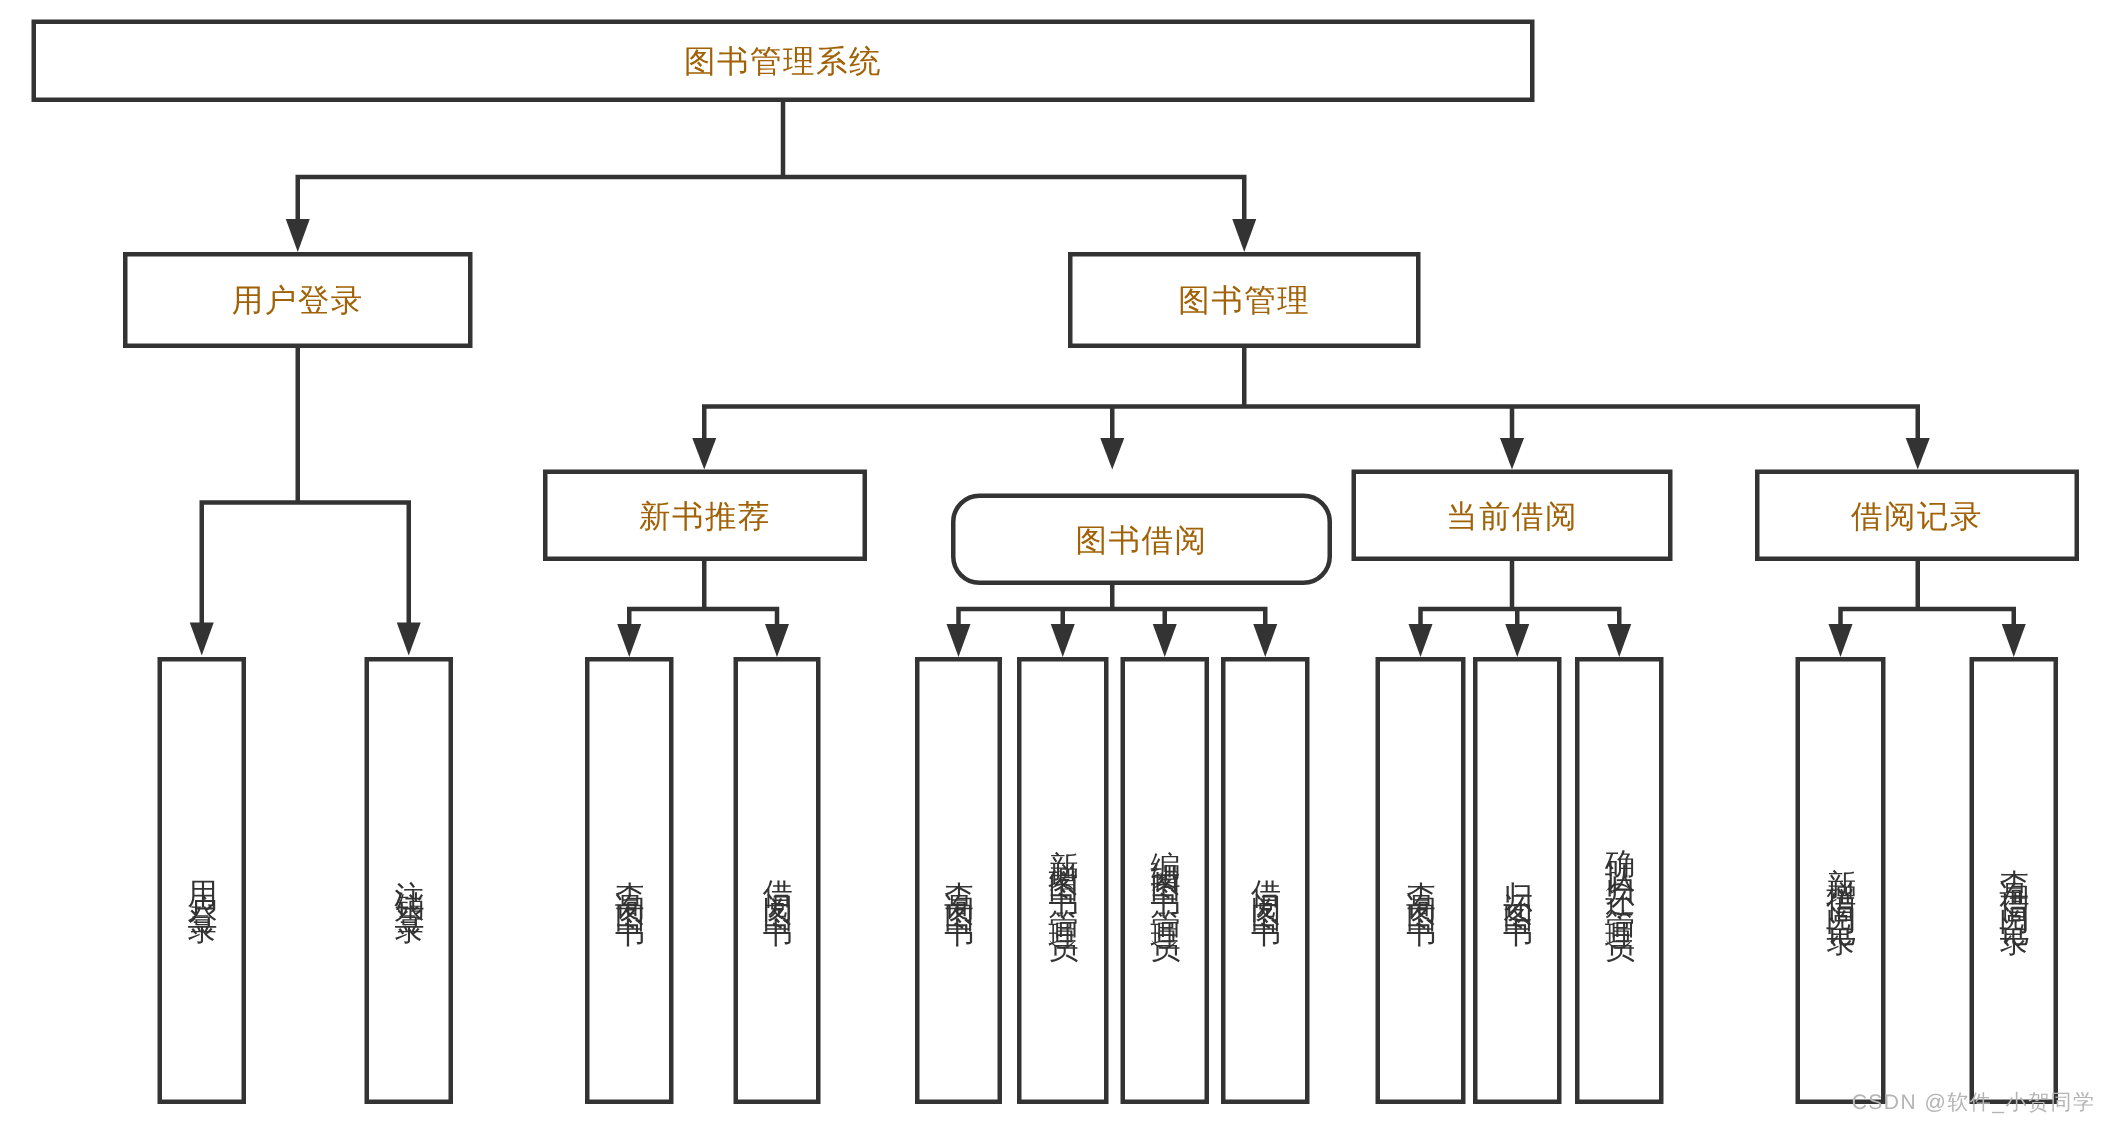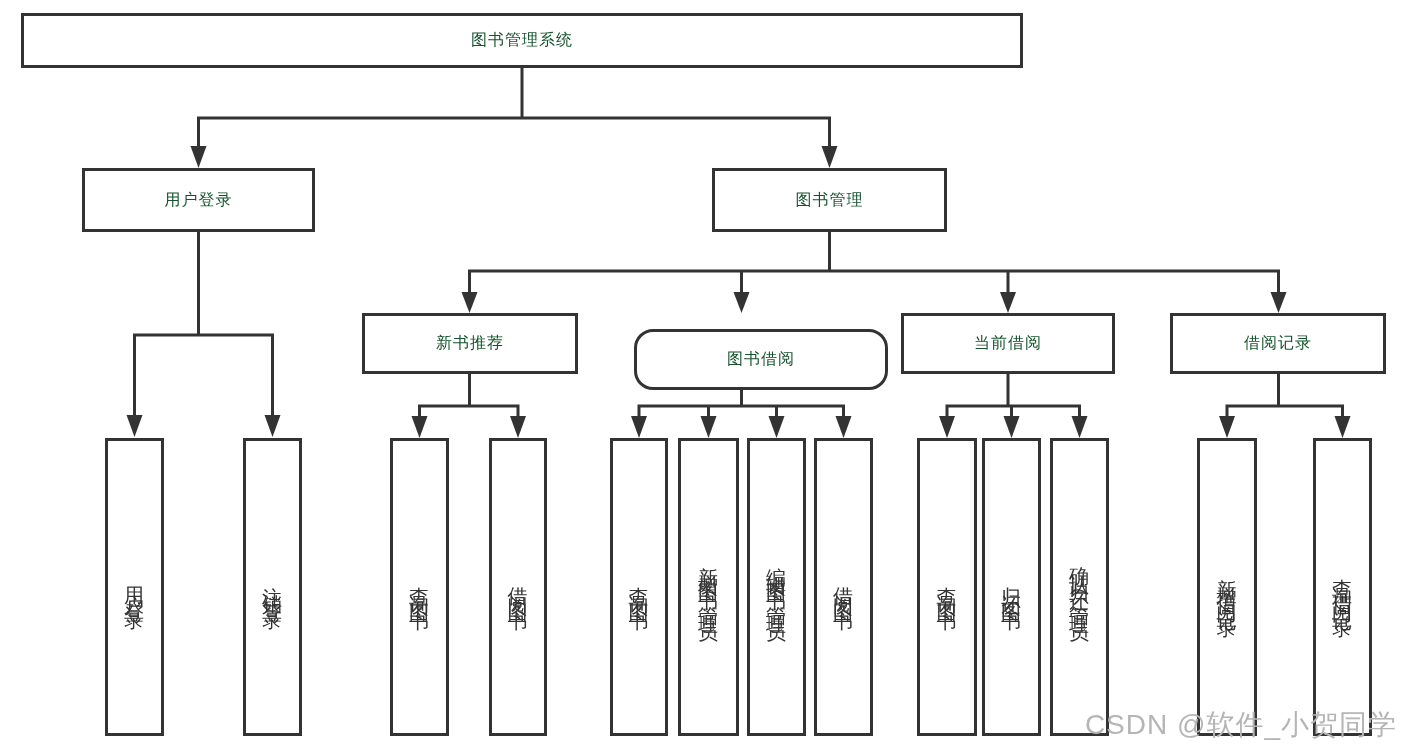--- a/index.html
+++ b/index.html
@@ -5,21 +5,21 @@
   html,body{margin:0;padding:0;background:#ffffff;}
   #canvas{
     position:relative;width:1405px;height:747px;background:#ffffff;overflow:hidden;
     font-family:"Liberation Sans","DejaVu Sans",sans-serif;color:#333333;
   }
   #edges{position:absolute;left:0;top:0;width:1405px;height:747px;z-index:1;}
   .box{
     position:absolute;background:#ffffff;border:3px solid #333333;box-sizing:border-box;
     display:flex;align-items:center;justify-content:center;z-index:2;
   }
-  .hlabel{font-size:16px;letter-spacing:1px;color:#14532d;white-space:nowrap;font-family:Liberation Serif, serif;}
+  .hlabel{font-size:21px;letter-spacing:1px;color:#a16207;white-space:nowrap;font-family:Liberation Serif, serif;}
   .leaf span{
     writing-mode:vertical-rl;text-orientation:mixed;
     font-size:20px;line-height:1;letter-spacing:8px;color:#333333;
   }
   
   .n-root {left:21px;  top:13px;  width:1002px;height:55px;}
   .n-l2a  {left:82px;  top:168px; width:233px; height:64px;}
   .n-l2b  {left:712px; top:168px; width:235px; height:64px;}
   .n-l3a  {left:362px; top:313px; width:216px; height:61px;}
   .n-l3b  {left:634px; top:329px; width:254px; height:61px;border-radius:19px;}
@@ -35,21 +35,21 @@
   .lf5 {left:678px; width:61px;}
   .lf6 {left:747px; width:59px;}
   .lf7 {left:814px; width:59px;}
   .lf8 {left:917px; width:60px;}
   .lf9 {left:982px; width:59px;}
   .lf10{left:1050px;width:59px;}
   .lf11{left:1197px;width:60px;}
   .lf12{left:1313px;width:59px;}
   #watermark{
     position:absolute;right:8px;bottom:3px;z-index:3;
-    font-size:28px;color:#b5b5b5;letter-spacing:1px;white-space:nowrap;
+    font-size:14px;color:#b5b5b5;letter-spacing:1px;white-space:nowrap;
   }
 </style>
 </head>
 <body>
 
 <div id="canvas">
 
   <svg id="edges" viewBox="0 0 1405 747" xmlns="http://www.w3.org/2000/svg">
 
     <g stroke="#333333" stroke-width="3" fill="none">

